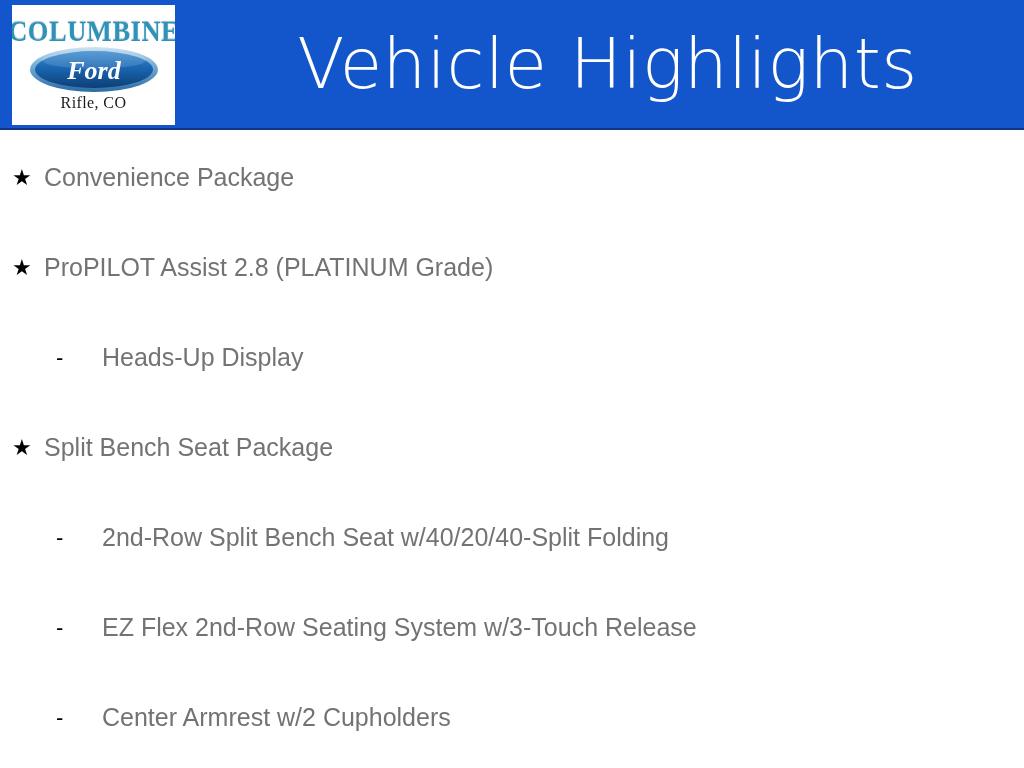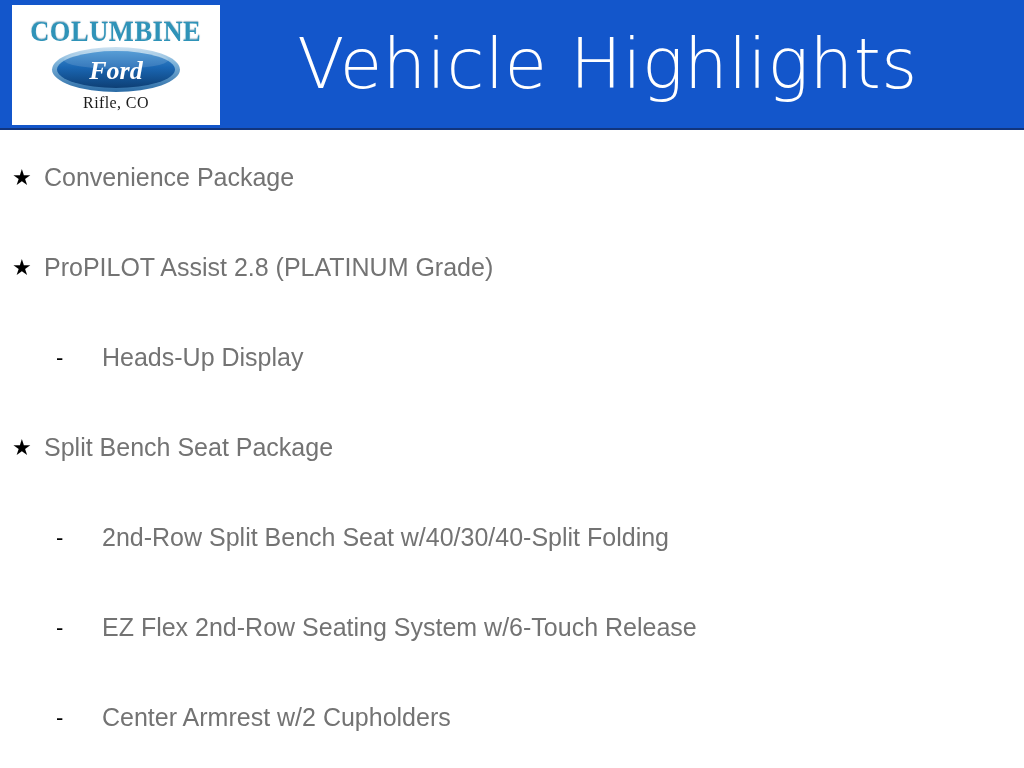--- a/index.html
+++ b/index.html
@@ -30,21 +30,21 @@
     background: #1356cb;
     border-bottom: 2px solid #11357e;
     box-sizing: border-box;
   }
 
   
   #logo-box {
     position: absolute;
     left: 12px;
     top: 5px;
-    width: 208px;
+    width: 163px;
     height: 120px;
     background: #ffffff;
     box-sizing: border-box;
     display: flex;
     flex-direction: column;
     align-items: center;
     justify-content: center;
     overflow: hidden;
   }
   #logo-columbine {
@@ -192,26 +192,26 @@
       <span class="hl-text">Heads-Up Display</span>
     </li>
 
     <li class="hl-row level-1" style="top:298px">
       <span class="hl-bullet">★</span>
       <span class="hl-text">Split Bench Seat Package</span>
     </li>
 
     <li class="hl-row level-2" style="top:388px">
       <span class="hl-bullet">-</span>
-      <span class="hl-text">2nd-Row Split Bench Seat w/40/30/40-Split Folding</span>
+      <span class="hl-text">2nd-Row Split Bench Seat w/40/20/40-Split Folding</span>
     </li>
 
     <li class="hl-row level-2" style="top:478px">
       <span class="hl-bullet">-</span>
-      <span class="hl-text">EZ Flex 2nd-Row Seating System w/6-Touch Release</span>
+      <span class="hl-text">EZ Flex 2nd-Row Seating System w/3-Touch Release</span>
     </li>
 
     <li class="hl-row level-2" style="top:568px">
       <span class="hl-bullet">-</span>
       <span class="hl-text">Center Armrest w/2 Cupholders</span>
     </li>
 
   </ul>
 
 </div>

